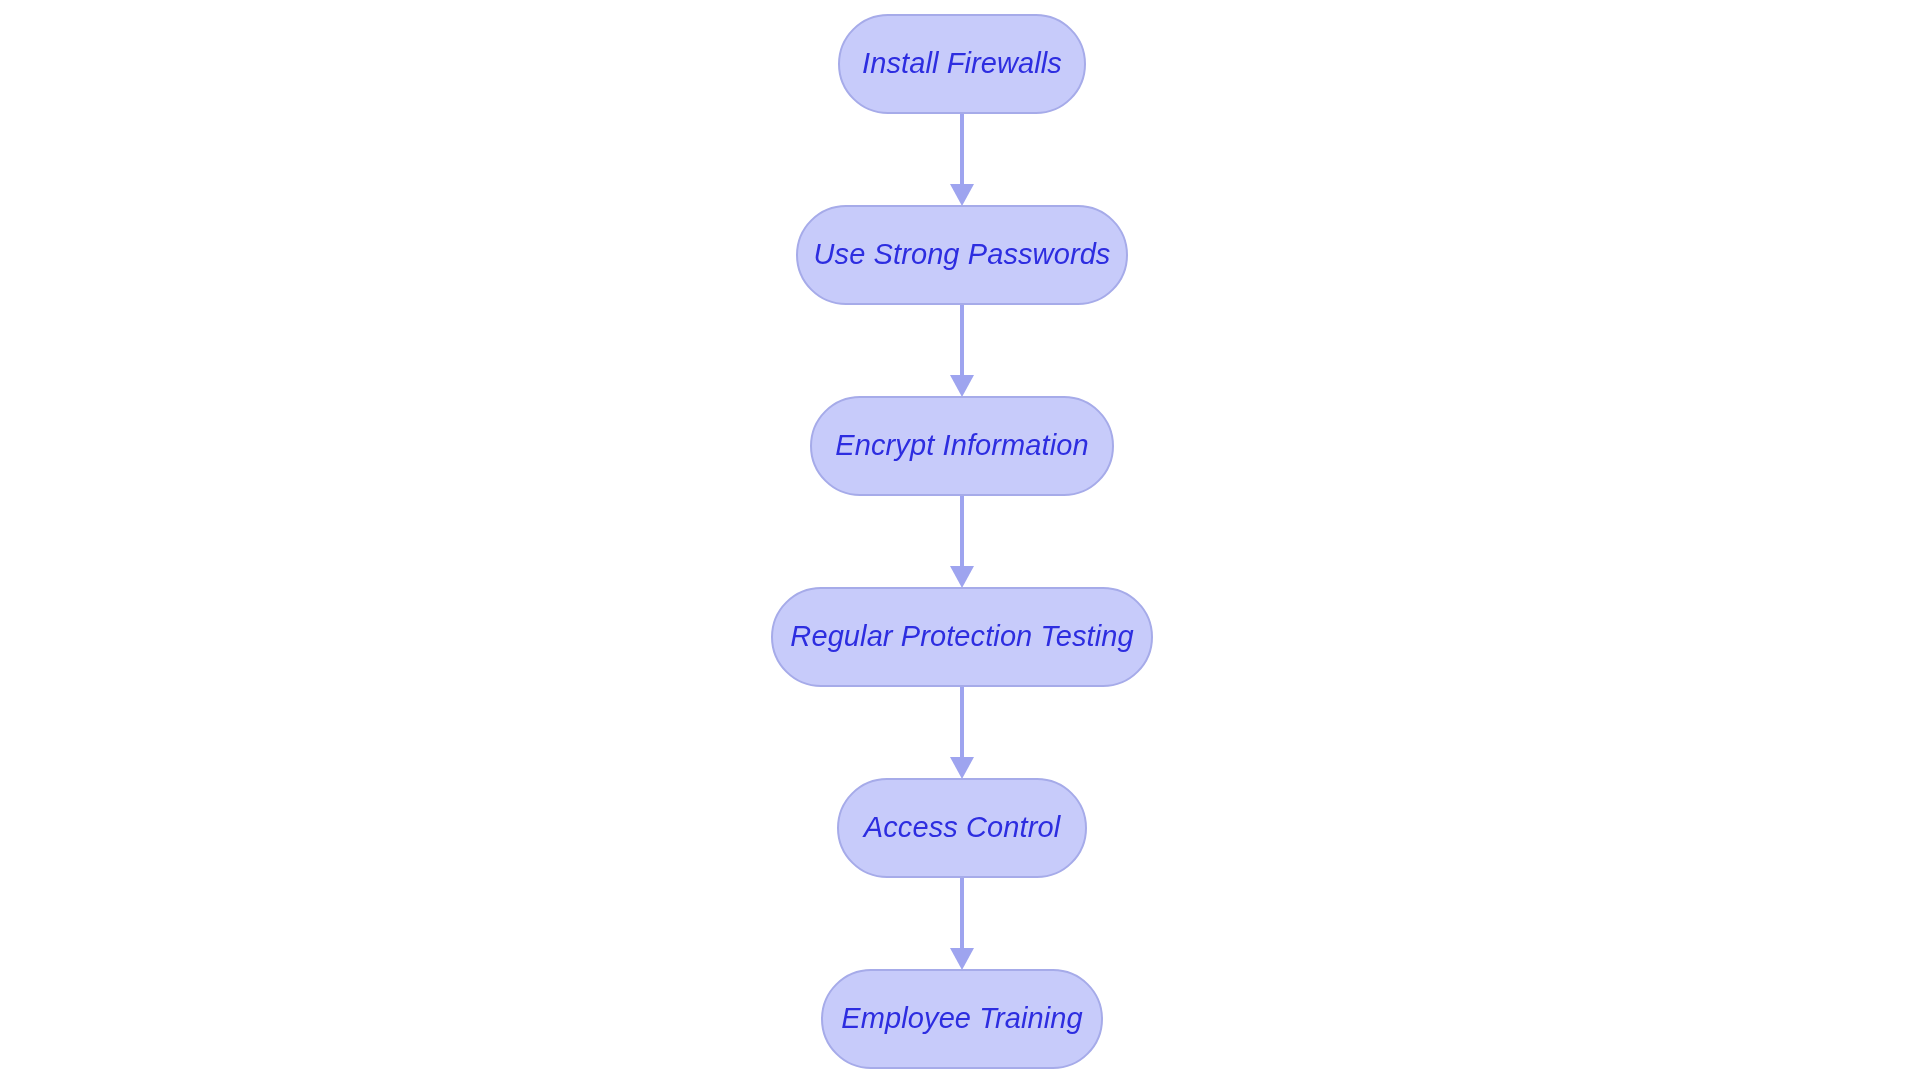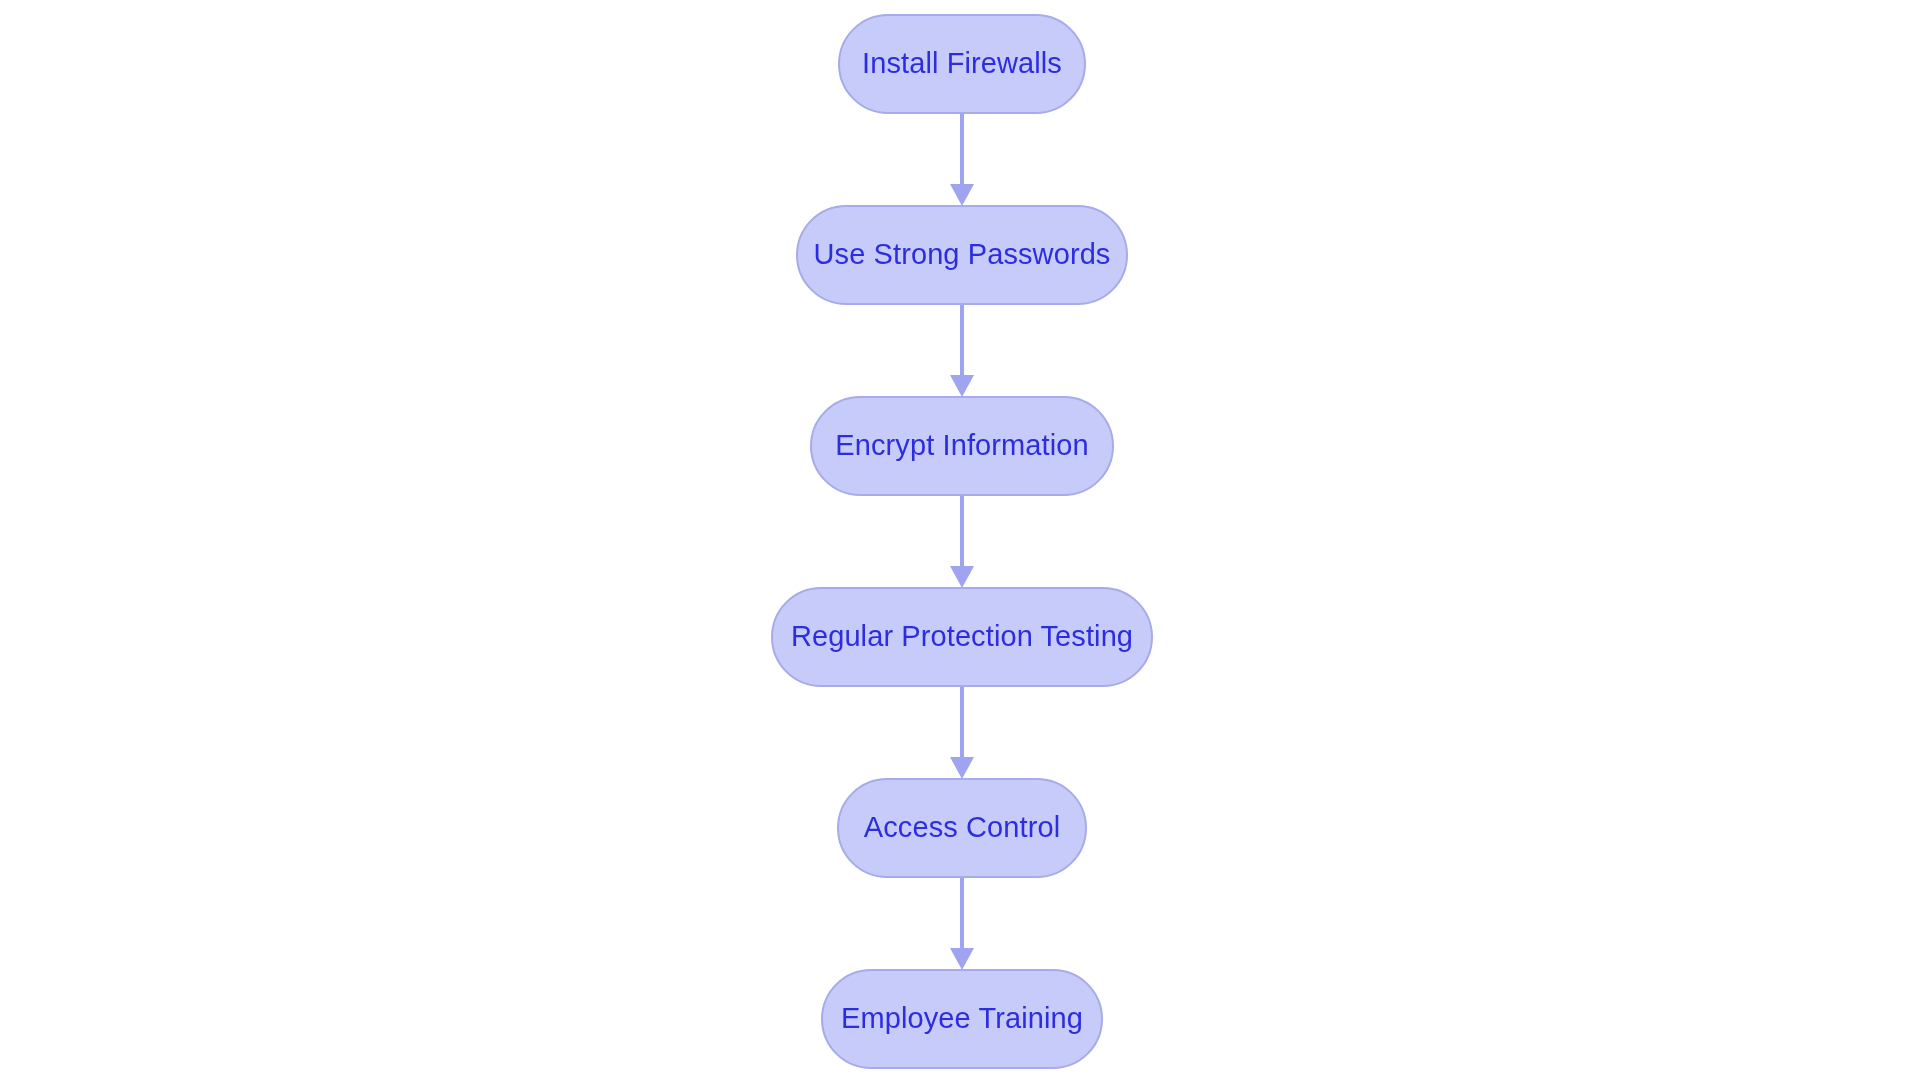--- a/index.html
+++ b/index.html
@@ -10,20 +10,21 @@
   }
   body {
     font-family: "Liberation Sans", sans-serif;
   }
   #canvas {
     position: relative;
     width: 1920px;
     height: 1083px;
     background: #ffffff;
     overflow: hidden;
+    font-style: italic;
   }
   #flow-svg {
     position: absolute;
     top: 0;
     left: 0;
     width: 1920px;
     height: 1083px;
     display: block;
   }
   .node-shape {

